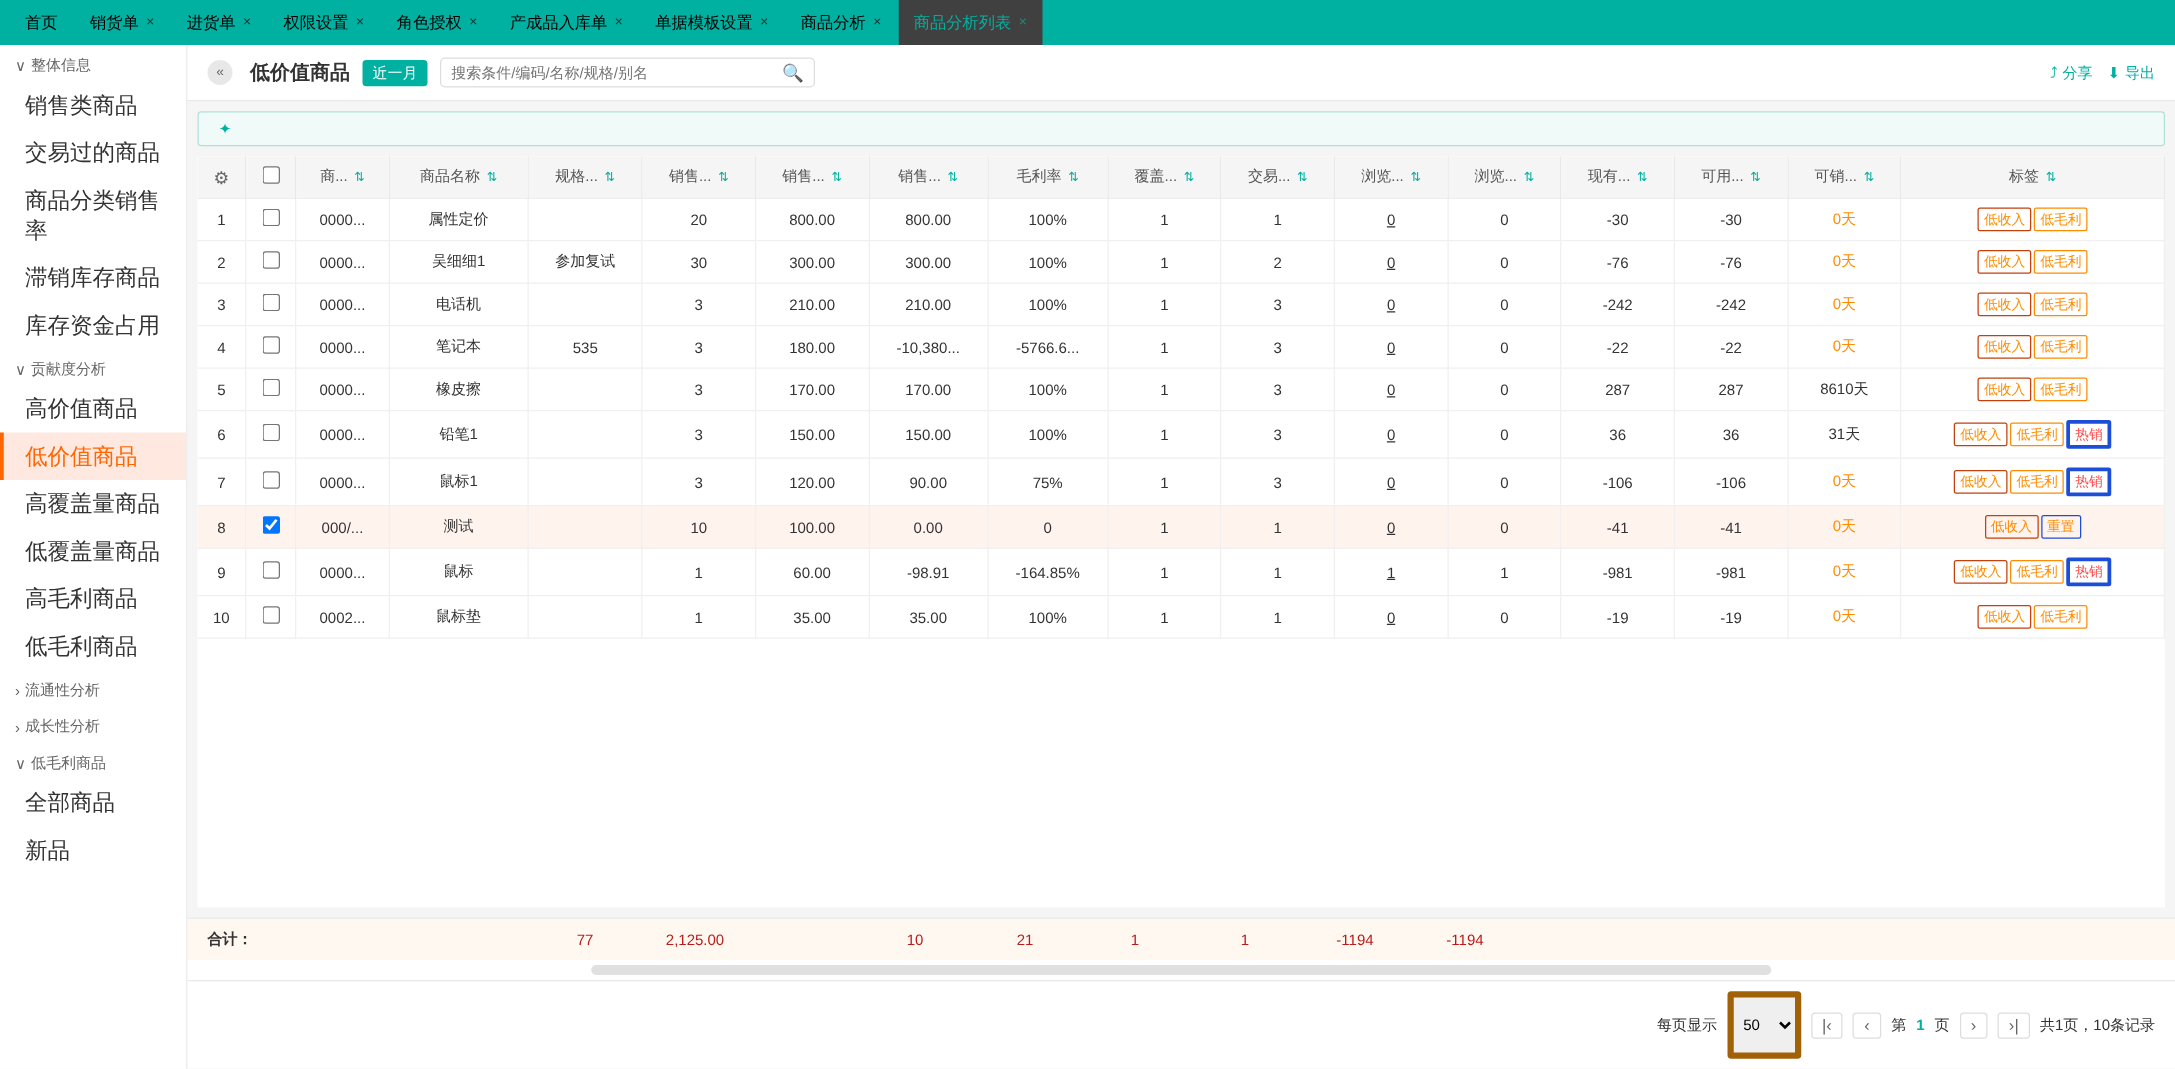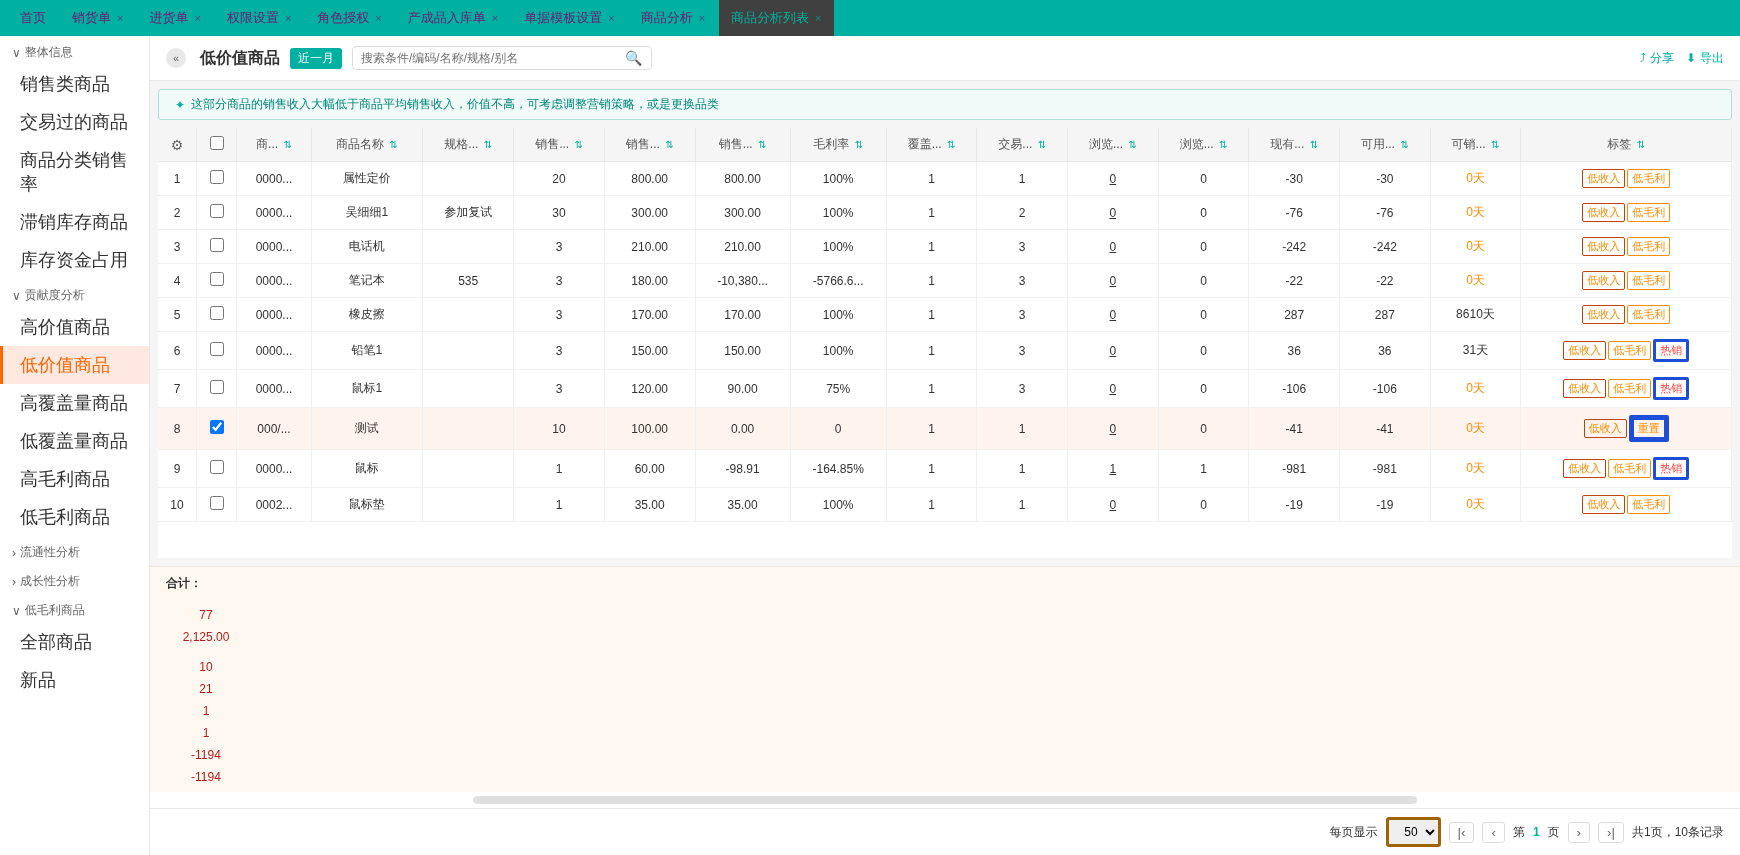--- a/index.html
+++ b/index.html
@@ -8,21 +8,21 @@
     
     .top-nav {
       background: #00b0a0;
       display: flex;
       align-items: center;
       height: 36px;
       padding: 0 8px;
       gap: 2px;
     }
     .nav-item {
-      color: #701a75;
+      color: #000000;
       padding: 0 12px;
       height: 36px;
       display: flex;
       align-items: center;
       cursor: pointer;
       font-size: 13px;
       white-space: nowrap;
     }
     .nav-item.active { background: #404040; color: #00b0a0; }
     .nav-item .close-x { margin-left: 6px; font-size: 11px; opacity: 0.7; }
@@ -174,58 +174,56 @@
       border-bottom: 1px solid #f0f0f0;
       border-right: 1px solid #f0f0f0;
       text-align: center;
       white-space: nowrap;
     }
     tr.highlighted td { background: #fff3ee; }
     .tag { display: inline-block; border-radius: 2px; padding: 1px 4px; font-size: 11px; margin: 0 1px; }
     .tag-low-income { color: #ff8c00; border: 1px solid #c2410c; }
     .tag-low-profit { color: #ff8c00; border: 1px solid #ff8c00; }
     .tag-hot { color: #ff4444; border: 3px solid #1d4ed8; }
-    .tag-treasure { color: #ff8c00; border: 5px solid #1d4ed8; }
+    .tag-treasure { color: #ff8c00; border: 1px solid #1d4ed8; }
     .link-underline { text-decoration: underline; color: #333; cursor: pointer; }
     .days-zero { color: #ff8c00; }
     .days-normal { color: #333; }
 
     
     .footer-totals {
       background: #fff8f0;
       border-top: 1px solid #e8e8e8;
       padding: 8px 16px;
       display: flex;
-      align-items: flex-start;
+      align-items: center;
       gap: 8px;
       flex-shrink: 0;
       font-size: 12px;
-      flex-direction: column;
     }
     .totals-label { font-weight: bold; color: #333; margin-right: 10px; }
     .total-cell { min-width: 80px; text-align: center; color: #b91c1c; }
 
     
     .pagination {
       background: #fff;
       border-top: 1px solid #e8e8e8;
       padding: 8px 16px;
       display: flex;
       align-items: center;
       justify-content: flex-end;
       gap: 8px;
       flex-shrink: 0;
       font-size: 12px;
     }
     .pagination select {
-      border: 3px solid #a16207;
-      padding: 4px 4px;
+      border: 5px solid #a16207;
+      padding: 14px 4px;
       border-radius: 3px;
       font-size: 12px;
-      text-align: right;
     }
     .pagination .page-btn {
       border: 1px solid #ddd;
       background: #fff;
       padding: 2px 8px;
       cursor: pointer;
       border-radius: 3px;
       color: #666;
     }
     .pagination .page-num { color: #00b0a0; font-weight: bold; }
@@ -368,21 +366,20 @@
           </button>
           <button class="action-btn">
             <span>⬇</span>
             <span>导出</span>
           </button>
         </div>
       </div>
 
       <div class="notice-bar">
         <span style="color:#00b0a0;">✦</span>
-        <span>这部分商品的销售收入大幅低于商品平均销售收入，价值不高，可考虑调整营销策略，或是更换品类</span>
       </div>
 
       <div class="table-area">
         <table>
           <thead>
             <tr>
               <th><span class="gear-icon">⚙</span></th>
               <th><input type="checkbox" class="checkbox" style=""></th>
               <th>商... <span class="sort-icon">⇅</span></th>
               <th>商品名称 <span class="sort-icon">⇅</span></th>

